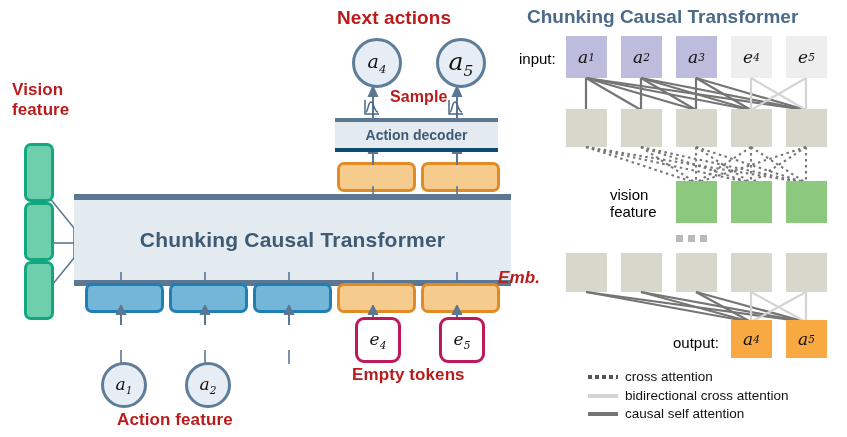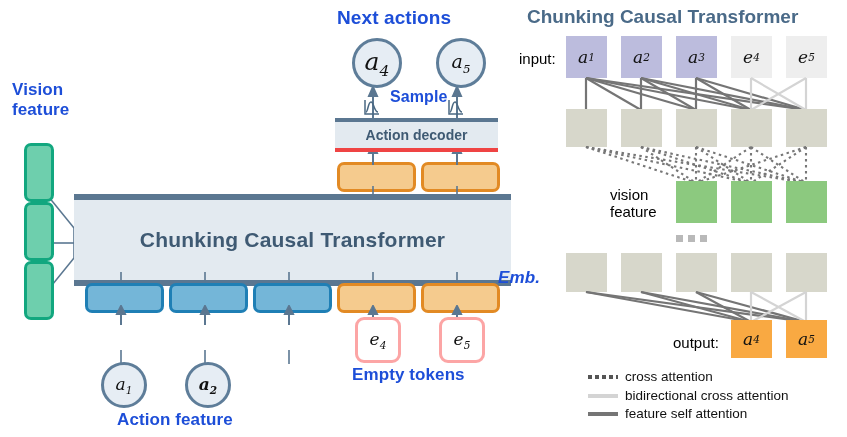--- a/index.html
+++ b/index.html
@@ -2,37 +2,37 @@
 <html><head>
 <meta charset="utf-8">
 <style>
   html,body{margin:0;padding:0;background:#ffffff;}
   body{width:847px;height:437px;position:relative;overflow:hidden;
        font-family:"Liberation Sans",sans-serif;}
   .stage{position:absolute;left:0;top:0;width:847px;height:437px;}
   .abs{position:absolute;}
 
   
-  .lbl-muted{color:#1d4ed8;font-weight:bold;font-size:17px;line-height:20px;
+  .lbl-muted{color:#b91c1c;font-weight:bold;font-size:17px;line-height:20px;
              letter-spacing:.1px;}
   .vbar{width:24px;border:3px solid #12a77f;background:#6ecfad;border-radius:7px;}
   .tf-block{background:#e3eaf0;border-top:6px solid #5b7791;border-bottom:6px solid #5b7791;
             display:flex;align-items:center;justify-content:center;}
   .tf-block span{color:#3f5a73;font-weight:bold;font-size:21px;letter-spacing:.2px;}
-  .dec-block{background:#e3eaf0;border-top:4px solid #5b7791;border-bottom:4px solid #ef4444;
+  .dec-block{background:#e3eaf0;border-top:4px solid #5b7791;border-bottom:4px solid #0c4a6e;
              display:flex;align-items:center;justify-content:center;}
   .dec-block span{color:#3f5a73;font-weight:bold;font-size:14px;}
   .emb-block{background:#e8edf2;border-top:3px solid #4a6882;border-bottom:3px solid #4a6882;
              display:flex;align-items:center;justify-content:center;}
   .emb-block span{color:#3f5a73;font-weight:bold;font-size:13px;}
   .tok-blue{background:#74b6d8;border:3px solid #1f7fb5;border-radius:7px;}
   .tok-orange{background:#f5cb8e;border:3px solid #e28a24;border-radius:7px;}
   .circ{border:3px solid #5e7d99;background:#e6edf4;border-radius:50%;
         display:flex;align-items:center;justify-content:center;}
-  .sqbox{border:3px solid #fca5a5;background:#ffffff;border-radius:9px;
+  .sqbox{border:3px solid #be185d;background:#ffffff;border-radius:9px;
          display:flex;align-items:center;justify-content:center;}
   .mathv{font-family:"DejaVu Serif",serif;font-style:italic;color:#111;}
 
   
   .rtitle{color:#4a6a88;font-weight:bold;font-size:19px;}
   .rlabel{color:#000000;font-size:15px;line-height:17px;}
   .cell{position:absolute;}
   .cell-in-a{background:#bcbcdd;}
   .cell-in-e{background:#eeeeee;}
   .cell-hid{background:#d7d7cb;}
@@ -117,21 +117,21 @@
     <g stroke="#5b7791" stroke-width="1.6">
       <line x1="25" y1="2" x2="25" y2="16"></line>
       <line x1="109" y1="2" x2="109" y2="16"></line>
       <line x1="193" y1="2" x2="193" y2="16"></line>
     </g>
   </svg>
 
   <div class="abs circ" style="left:101px;top:362px;width:40px;height:40px;">
     <span class="mathv" style="font-size:17px;">a<sub style="font-size:0.62em;">1</sub></span>
   </div>
-  <div class="abs circ" style="left:185px;top:362px;width:40px;height:40px;font-weight:bold;">
+  <div class="abs circ" style="left:185px;top:362px;width:40px;height:40px;">
     <span class="mathv" style="font-size:17px;">a<sub style="font-size:0.62em;">2</sub></span>
   </div>
 
   <div class="abs lbl-muted" style="left:117px;top:410px;">Action feature</div>
 
   <div class="abs sqbox" style="left:355px;top:317px;width:40px;height:40px;">
     <span class="mathv" style="font-size:17px;">e<sub style="font-size:0.62em;">4</sub></span>
   </div>
   <div class="abs sqbox" style="left:439px;top:317px;width:40px;height:40px;">
     <span class="mathv" style="font-size:17px;">e<sub style="font-size:0.62em;">5</sub></span>
@@ -173,24 +173,24 @@
       <path d="M30 18 L30 32 L44 32"></path>
       <path d="M31 30 C33 30 33 20 36 20 C39 20 39 30 43 30"></path>
       <path d="M114 18 L114 32 L128 32"></path>
       <path d="M115 30 C117 30 117 20 120 20 C123 20 123 30 127 30"></path>
     </g>
   </svg>
 
   <div class="abs lbl-muted" style="left:390px;top:87px;font-size:16px;">Sample</div>
 
   <div class="abs circ" style="left:352px;top:38px;width:44px;height:44px;">
-    <span class="mathv" style="font-size:25px;">a<sub style="font-size:0.62em;">4</sub></span>
+    <span class="mathv" style="font-size:19px;">a<sub style="font-size:0.62em;">4</sub></span>
   </div>
   <div class="abs circ" style="left:436px;top:38px;width:44px;height:44px;">
-    <span class="mathv" style="font-size:19px;">a<sub style="font-size:0.62em;">5</sub></span>
+    <span class="mathv" style="font-size:25px;">a<sub style="font-size:0.62em;">5</sub></span>
   </div>
 
   <div class="abs lbl-muted" style="left:337px;top:8px;font-size:19px;">Next actions</div>
 
   <div class="abs rtitle" style="left:527px;top:6px;">Chunking Causal Transformer</div>
 
   <div class="abs rlabel" style="left:519px;top:50px;">input:</div>
 
   <div class="cell cell-in-a" style="left:566px;top:36px;width:41px;height:42px;">
     <span>a<sub style="font-size:0.62em;">1</sub></span>
@@ -307,17 +307,17 @@
     <div class="lg-row" style="margin-bottom:4px;">
       <span class="lg-dotted"></span>
       <span class="txt">cross attention</span>
     </div>
     <div class="lg-row" style="margin-bottom:3px;">
       <span class="lg-light"></span>
       <span class="txt">bidirectional cross attention</span>
     </div>
     <div class="lg-row">
       <span class="lg-dark"></span>
-      <span class="txt">feature self attention</span>
+      <span class="txt">causal self attention</span>
     </div>
   </div>
 
 </div>
 
 </body></html>

